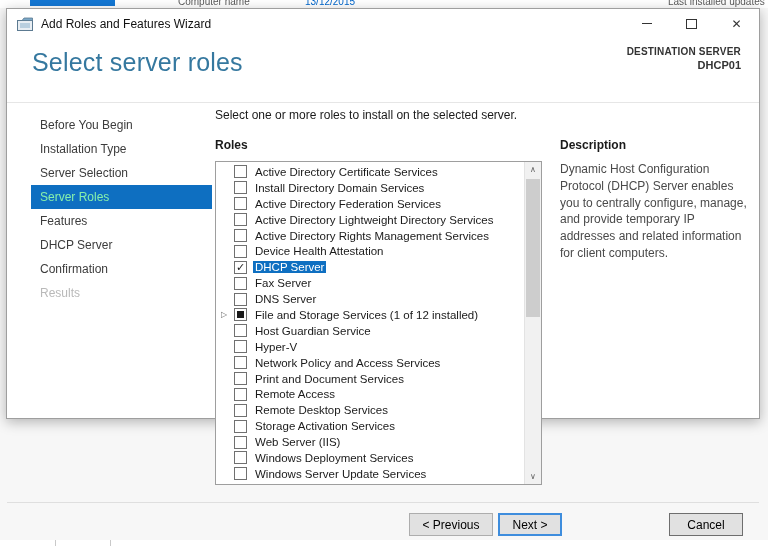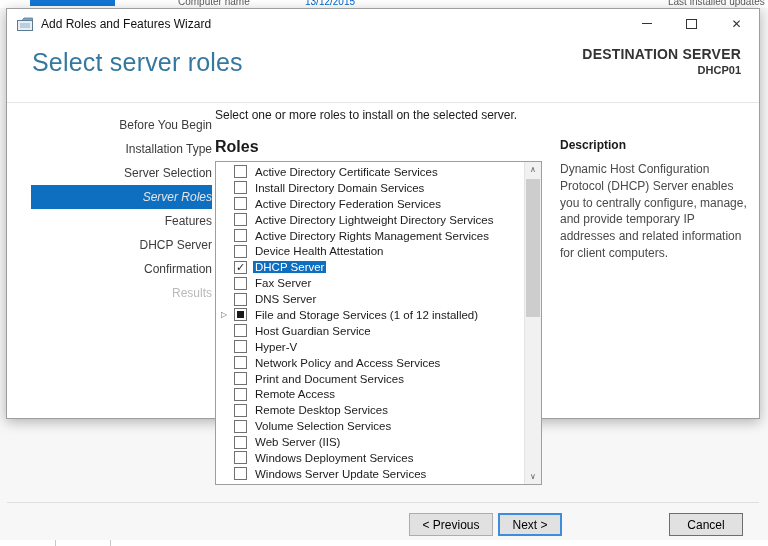--- a/index.html
+++ b/index.html
@@ -37,32 +37,32 @@
   .tb-btn{width:45px;height:29px;display:flex;align-items:center;justify-content:center;color:#333;font-size:12px;}
   .tb-max-glyph{width:9px;height:8px;border:1px solid #333;display:block;}
   .tb-min-glyph{width:10px;height:1px;background:#333;display:block;}
 
   .hdr{position:relative;height:64px;border-bottom:1px solid #e6e6e6;}
   .hdr h1{
     position:absolute;left:25px;top:10px;margin:0;
     font-size:25px;font-weight:400;color:var(--heading);letter-spacing:.2px;text-align:right;
   }
   .dest{position:absolute;right:18px;top:8px;text-align:right;line-height:1.25;}
-  .dest .lab{font-size:14px;font-weight:bold;color:#333;letter-spacing:.2px;}
+  .dest .lab{font-size:10px;font-weight:bold;color:#333;letter-spacing:.2px;}
   .dest .srv{font-size:11px;font-weight:bold;color:#333;}
 
   
   .nav{position:absolute;left:24px;top:104px;width:181px;}
-  .nav-item{height:24px;line-height:24px;padding-left:9px;font-size:12px;color:#3c3c3c;text-align:right;}
-  .nav-item.selected{background:var(--accent);color:#e5e5e5;font-style:italic;}
+  .nav-item{height:24px;line-height:24px;padding-left:9px;font-size:12px;color:#3c3c3c;}
+  .nav-item.selected{background:var(--accent);color:#86efac;}
   .nav-item.disabled{color:#b9b9b9;}
 
   
   .instruction{position:absolute;left:208px;top:99px;font-size:12px;color:#1a1a1a;}
-  .roles-h{position:absolute;left:208px;top:129px;font-size:16px;font-weight:bold;color:#1a1a1a;}
+  .roles-h{position:absolute;left:208px;top:129px;font-size:12px;font-weight:bold;color:#1a1a1a;}
   .desc-h{position:absolute;left:553px;top:129px;font-size:12px;font-weight:bold;color:#1a1a1a;}
   .desc-body{
     position:absolute;left:553px;top:152px;width:193px;
     font-size:12px;color:#4a4a4a;line-height:1.4;
   }
 
   .listbox{
     position:absolute;left:208px;top:152px;width:327px;height:324px;
     border:1px solid #9e9e9e;background:#fff;box-sizing:border-box;
   }
@@ -231,21 +231,21 @@
     <span class="role-label">Remote Access</span>
   </div>
         <div class="role-row">
     <span class="expander"></span>
     <span class="cbx"></span>
     <span class="role-label">Remote Desktop Services</span>
   </div>
         <div class="role-row">
     <span class="expander"></span>
     <span class="cbx"></span>
-    <span class="role-label">Volume Selection Services</span>
+    <span class="role-label">Storage Activation Services</span>
   </div>
         <div class="role-row">
     <span class="expander"></span>
     <span class="cbx"></span>
     <span class="role-label">Web Server (IIS)</span>
   </div>
         <div class="role-row">
     <span class="expander"></span>
     <span class="cbx"></span>
     <span class="role-label">Windows Deployment Services</span>

